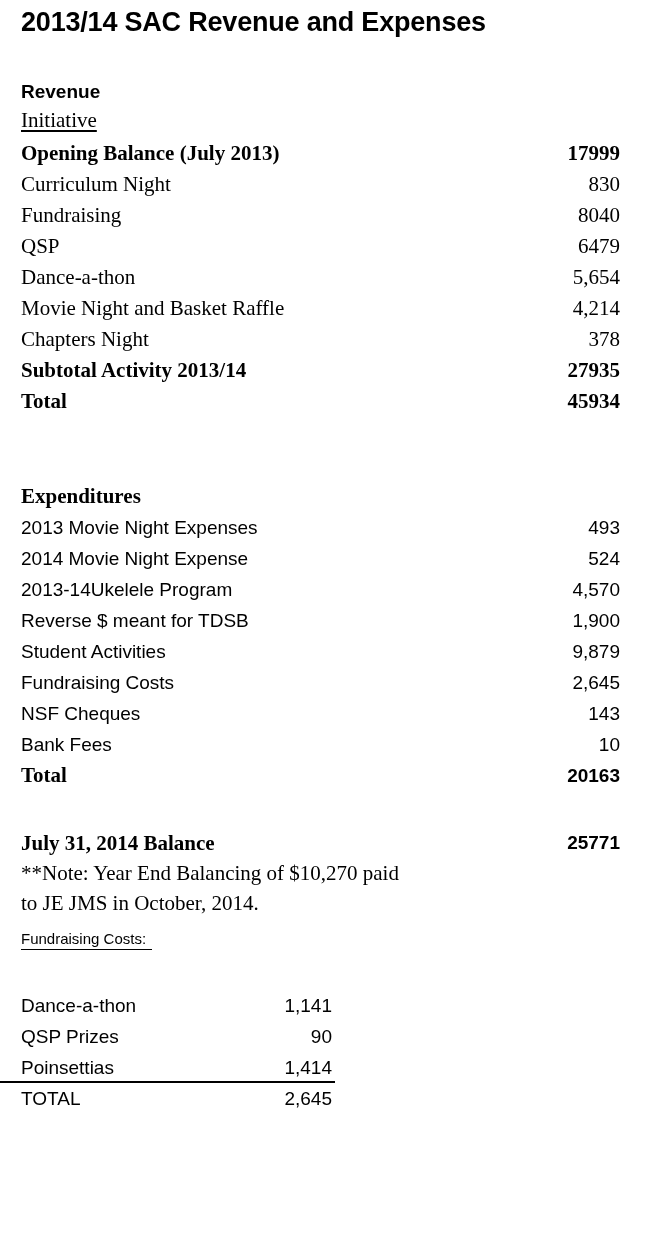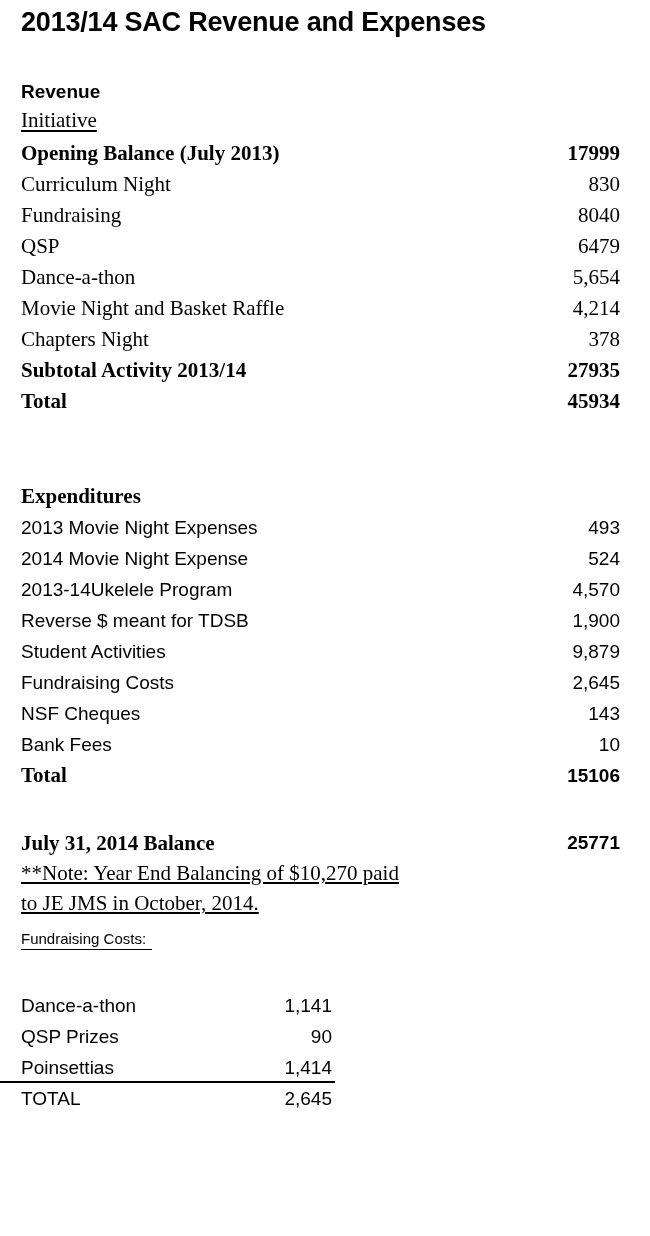--- a/index.html
+++ b/index.html
@@ -302,31 +302,31 @@
       <span class="amt">143</span>
     </div>
 
     <div class="row">
       <span class="lbl">Bank Fees</span>
       <span class="amt">10</span>
     </div>
 
     <div class="row mixed">
       <span class="lbl">Total</span>
-      <span class="amt">15106</span>
+      <span class="amt">20163</span>
     </div>
 
   </div>
 
   <div class="balance-line" style="top:828px;">
     <span class="lbl">July 31, 2014 Balance</span>
     <span class="amt">25771</span>
   </div>
 
-  <div class="note" style="top:858px;text-decoration:underline;">
+  <div class="note" style="top:858px;">
     <span>**Note:  Year End Balancing of $10,270 paid</span>
     <span>to JE JMS in October, 2014.</span>
   </div>
 
   <div class="sub-head" style="top:929px;">Fundraising Costs:</div>
 
   <div class="mini-table" style="top:990px;">
 
     <div class="mini-row">
       <span class="lbl">Dance-a-thon</span>

